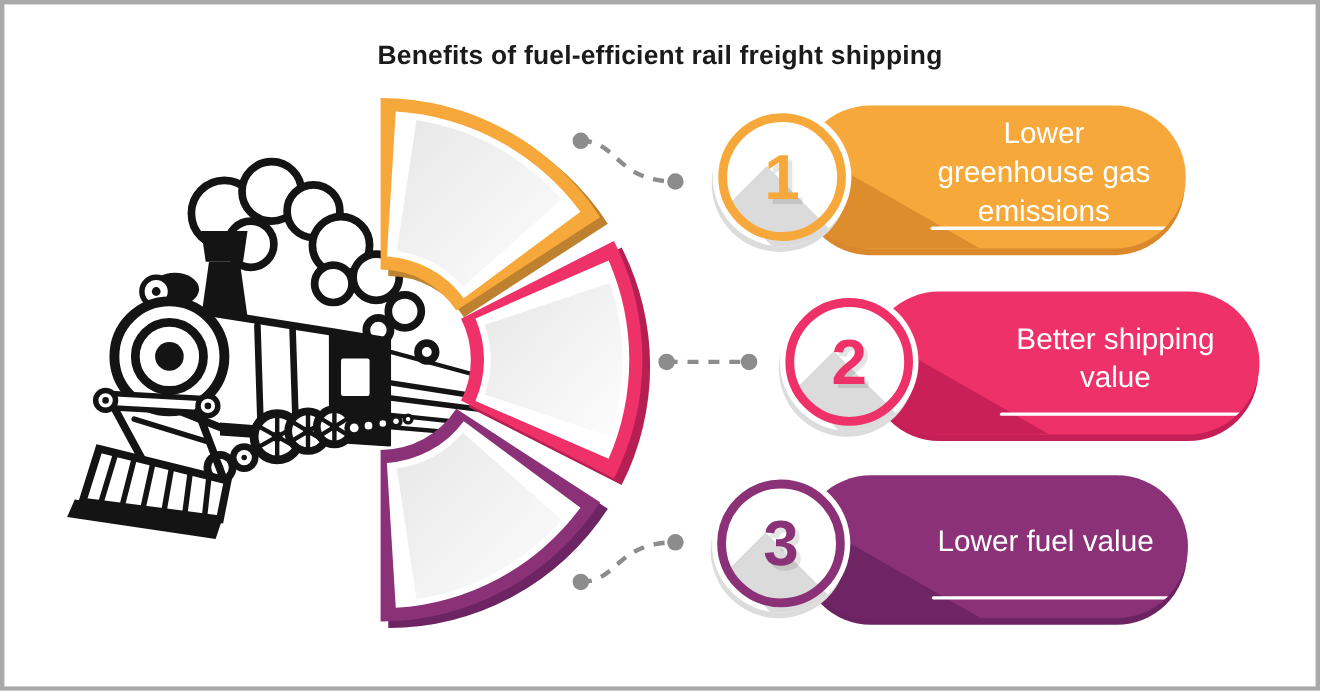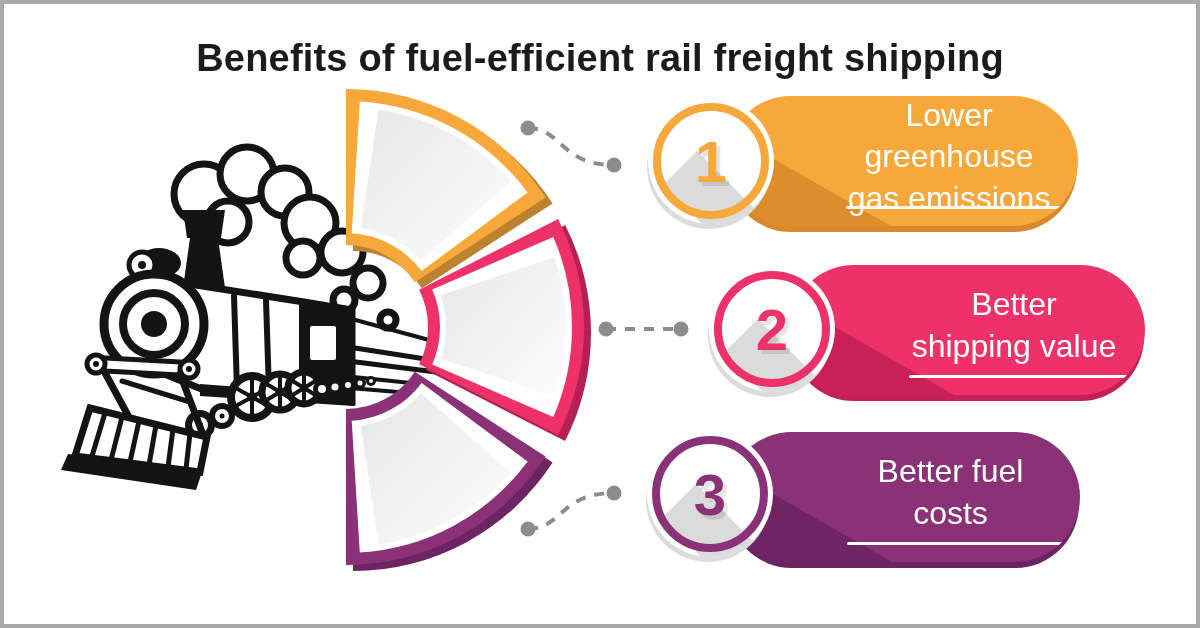--- a/index.html
+++ b/index.html
@@ -4,40 +4,40 @@
 <style>
   html,body{margin:0;padding:0;background:#fff;}
   #canvas{
     position:relative;width:1200px;height:628px;background:#fff;
     border:4px solid #a9a9a9;box-sizing:border-box;overflow:hidden;
     font-family:"Liberation Sans", sans-serif;
   }
   #scene{position:absolute;left:0;top:0;}
   .title{
     position:absolute;top:33px;left:0;width:100%;text-align:center;
-    font-size:38px;font-weight:700;color:#1b1b1b;letter-spacing:.2px;
+    font-size:24px;font-weight:700;color:#1b1b1b;letter-spacing:.2px;
   }
   .banner{position:absolute;height:132px;}
   .pill{
     position:absolute;top:0;height:130px;border-radius:65px;
     background:var(--main);overflow:hidden;
     box-shadow:0 7px 0 -1px var(--dark);
   }
   .diag{
     position:absolute;inset:0;background:var(--dark);opacity:.9;
     clip-path:polygon(0 62px,46px 62px,165px 130px,0 130px);
   }
   .shine{
     position:absolute;left:120px;right:16px;bottom:17px;height:3px;
     background:#fff;border-radius:2px;
   }
   .label{
     position:absolute;left:120px;right:26px;top:0;bottom:8px;
     display:flex;align-items:center;justify-content:center;text-align:center;
-    color:#fff;font-size:32px;line-height:1.3;
+    color:#fff;font-size:27px;line-height:1.3;
   }
   .circle{
     position:absolute;left:0;width:126px;height:126px;border-radius:50%;
     background:#fff;overflow:hidden;box-shadow:-2px 6px 0 -1px #dcdcdc;
   }
   .cshadow{
     position:absolute;left:50%;top:44%;width:150px;height:48px;background:#dbdbdb;
     transform:translate(-14px,-2px) rotate(45deg);transform-origin:top left;z-index:1;
   }
   .ring{
@@ -247,21 +247,21 @@
       <div class="cshadow"></div>
       <div class="ring"></div>
       <div class="num">2</div>
     </div>
   </div>
 
   <div class="banner" style="--main:#8B3177;--dark:#6B2361;left:643px;top:426px;width:433px;">
     <div class="pill" style="left:80px;width:353px;top:2px;">
       <div class="diag"></div>
       <div class="shine"></div>
-      <div class="label">Better fuel costs</div>
+      <div class="label">Lower fuel value</div>
     </div>
     <div class="circle" style="top:1px;">
       <div class="cshadow"></div>
       <div class="ring"></div>
       <div class="num">3</div>
     </div>
   </div>
 
 </div>
 

